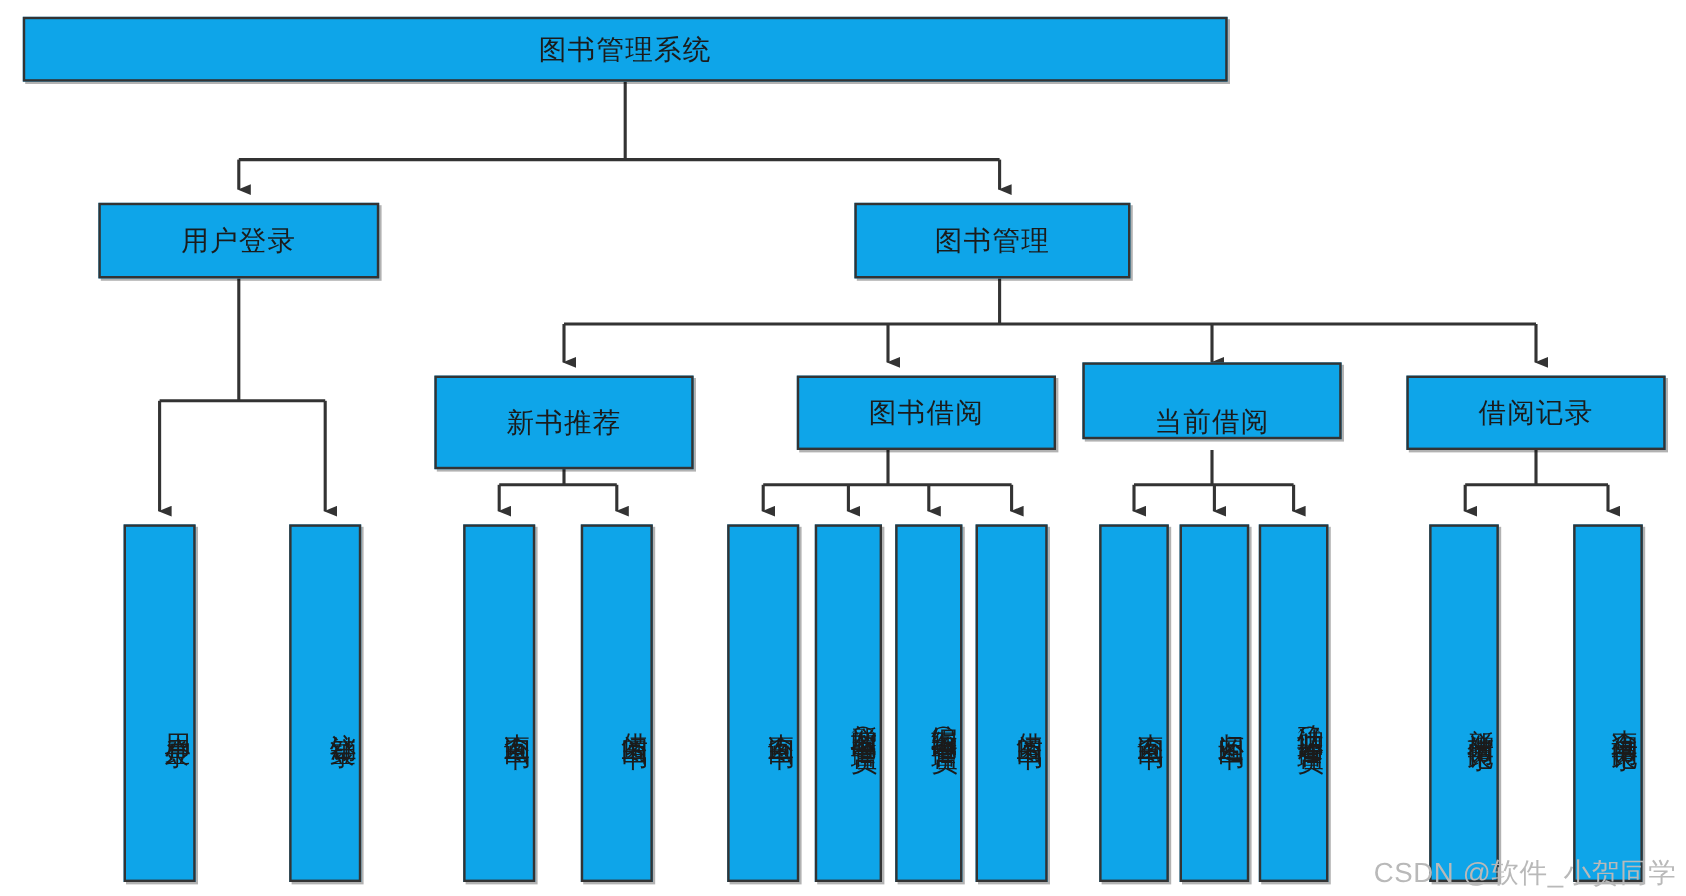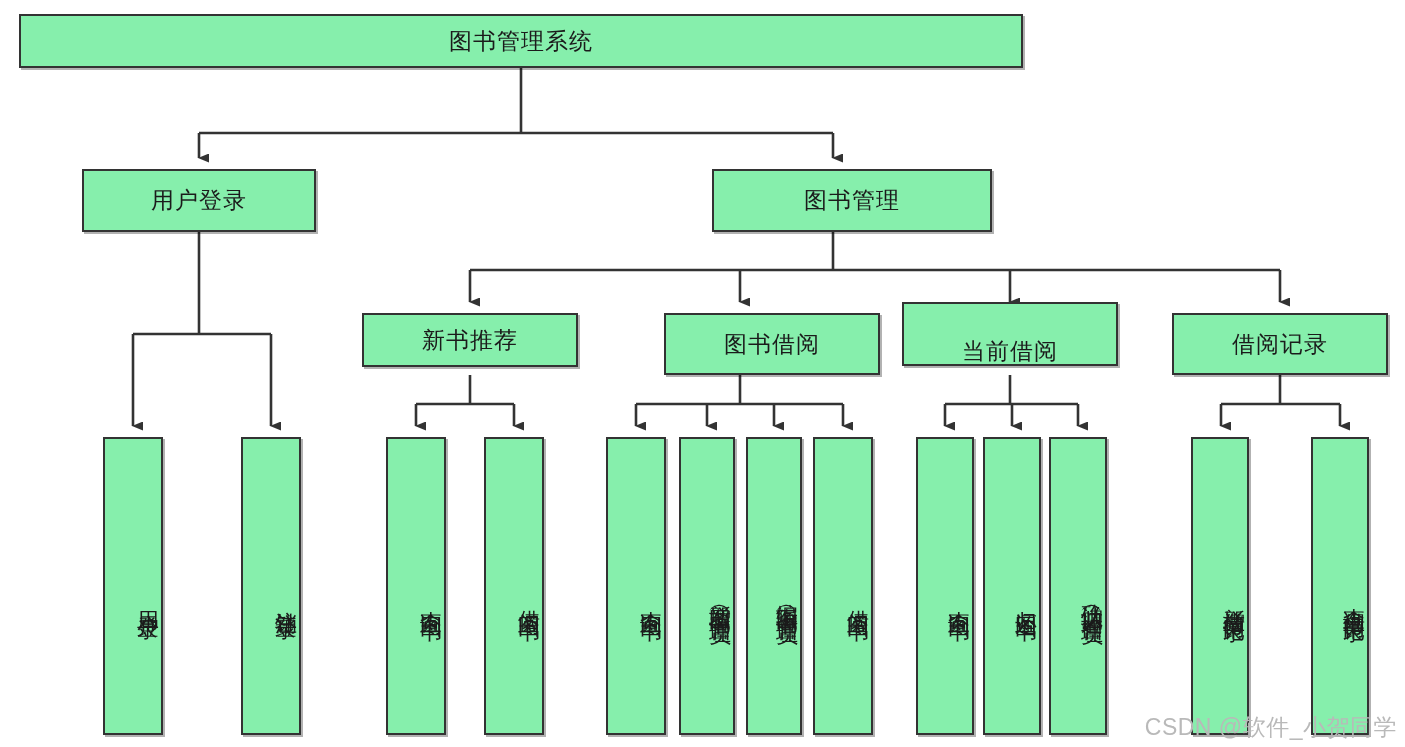--- a/index.html
+++ b/index.html
@@ -21,21 +21,21 @@
     position: absolute;
     left: 0;
     top: 0;
     width: 1405px;
     height: 747px;
     pointer-events: none;
   }
   .node {
     position: absolute;
     box-sizing: border-box;
-    background: #86efac;
+    background: #0ea5e9;
     border: 2px solid #333333;
     box-shadow: 2px 2px 0 rgba(0,0,0,0.30);
     display: flex;
     align-items: center;
     justify-content: center;
     color: #1b1b1b;
     letter-spacing: 1px;
   }
   .node.horiz {
     font-size: 23px;
@@ -120,25 +120,25 @@
     </g>
   </svg>
 
   <div class="node horiz" style="left: 19px; top: 14px; width: 1004px; height: 54px;">
     <span class="node-label">图书管理系统</span>
   </div>
 
   <div class="node horiz" style="left: 82px; top: 169px; width: 234px; height: 63px;">
     <span class="node-label">用户登录</span>
   </div>
-  <div class="node horiz" style="left: 712px; top: 169px; width: 280px; height: 63px;">
+  <div class="node horiz" style="left: 712px; top: 169px; width: 230px; height: 63px;">
     <span class="node-label">图书管理</span>
   </div>
 
-  <div class="node horiz" style="left: 362px; top: 313px; width: 216px; height: 54px;">
+  <div class="node horiz" style="left: 362px; top: 313px; width: 216px; height: 78px;">
     <span class="node-label">新书推荐</span>
   </div>
   <div class="node horiz" style="left: 632px; top: 313px; width: 216px; height: 62px; margin-left: 32px;">
     <span class="node-label">图书借阅</span>
   </div>
   <div class="node horiz" style="left: 902px; top: 302px; width: 216px; height: 64px; align-items: flex-end;">
     <span class="node-label">当前借阅</span>
   </div>
   <div class="node horiz" style="left: 1172px; top: 313px; width: 216px; height: 62px; align-items: center;">
     <span class="node-label">借阅记录</span>

